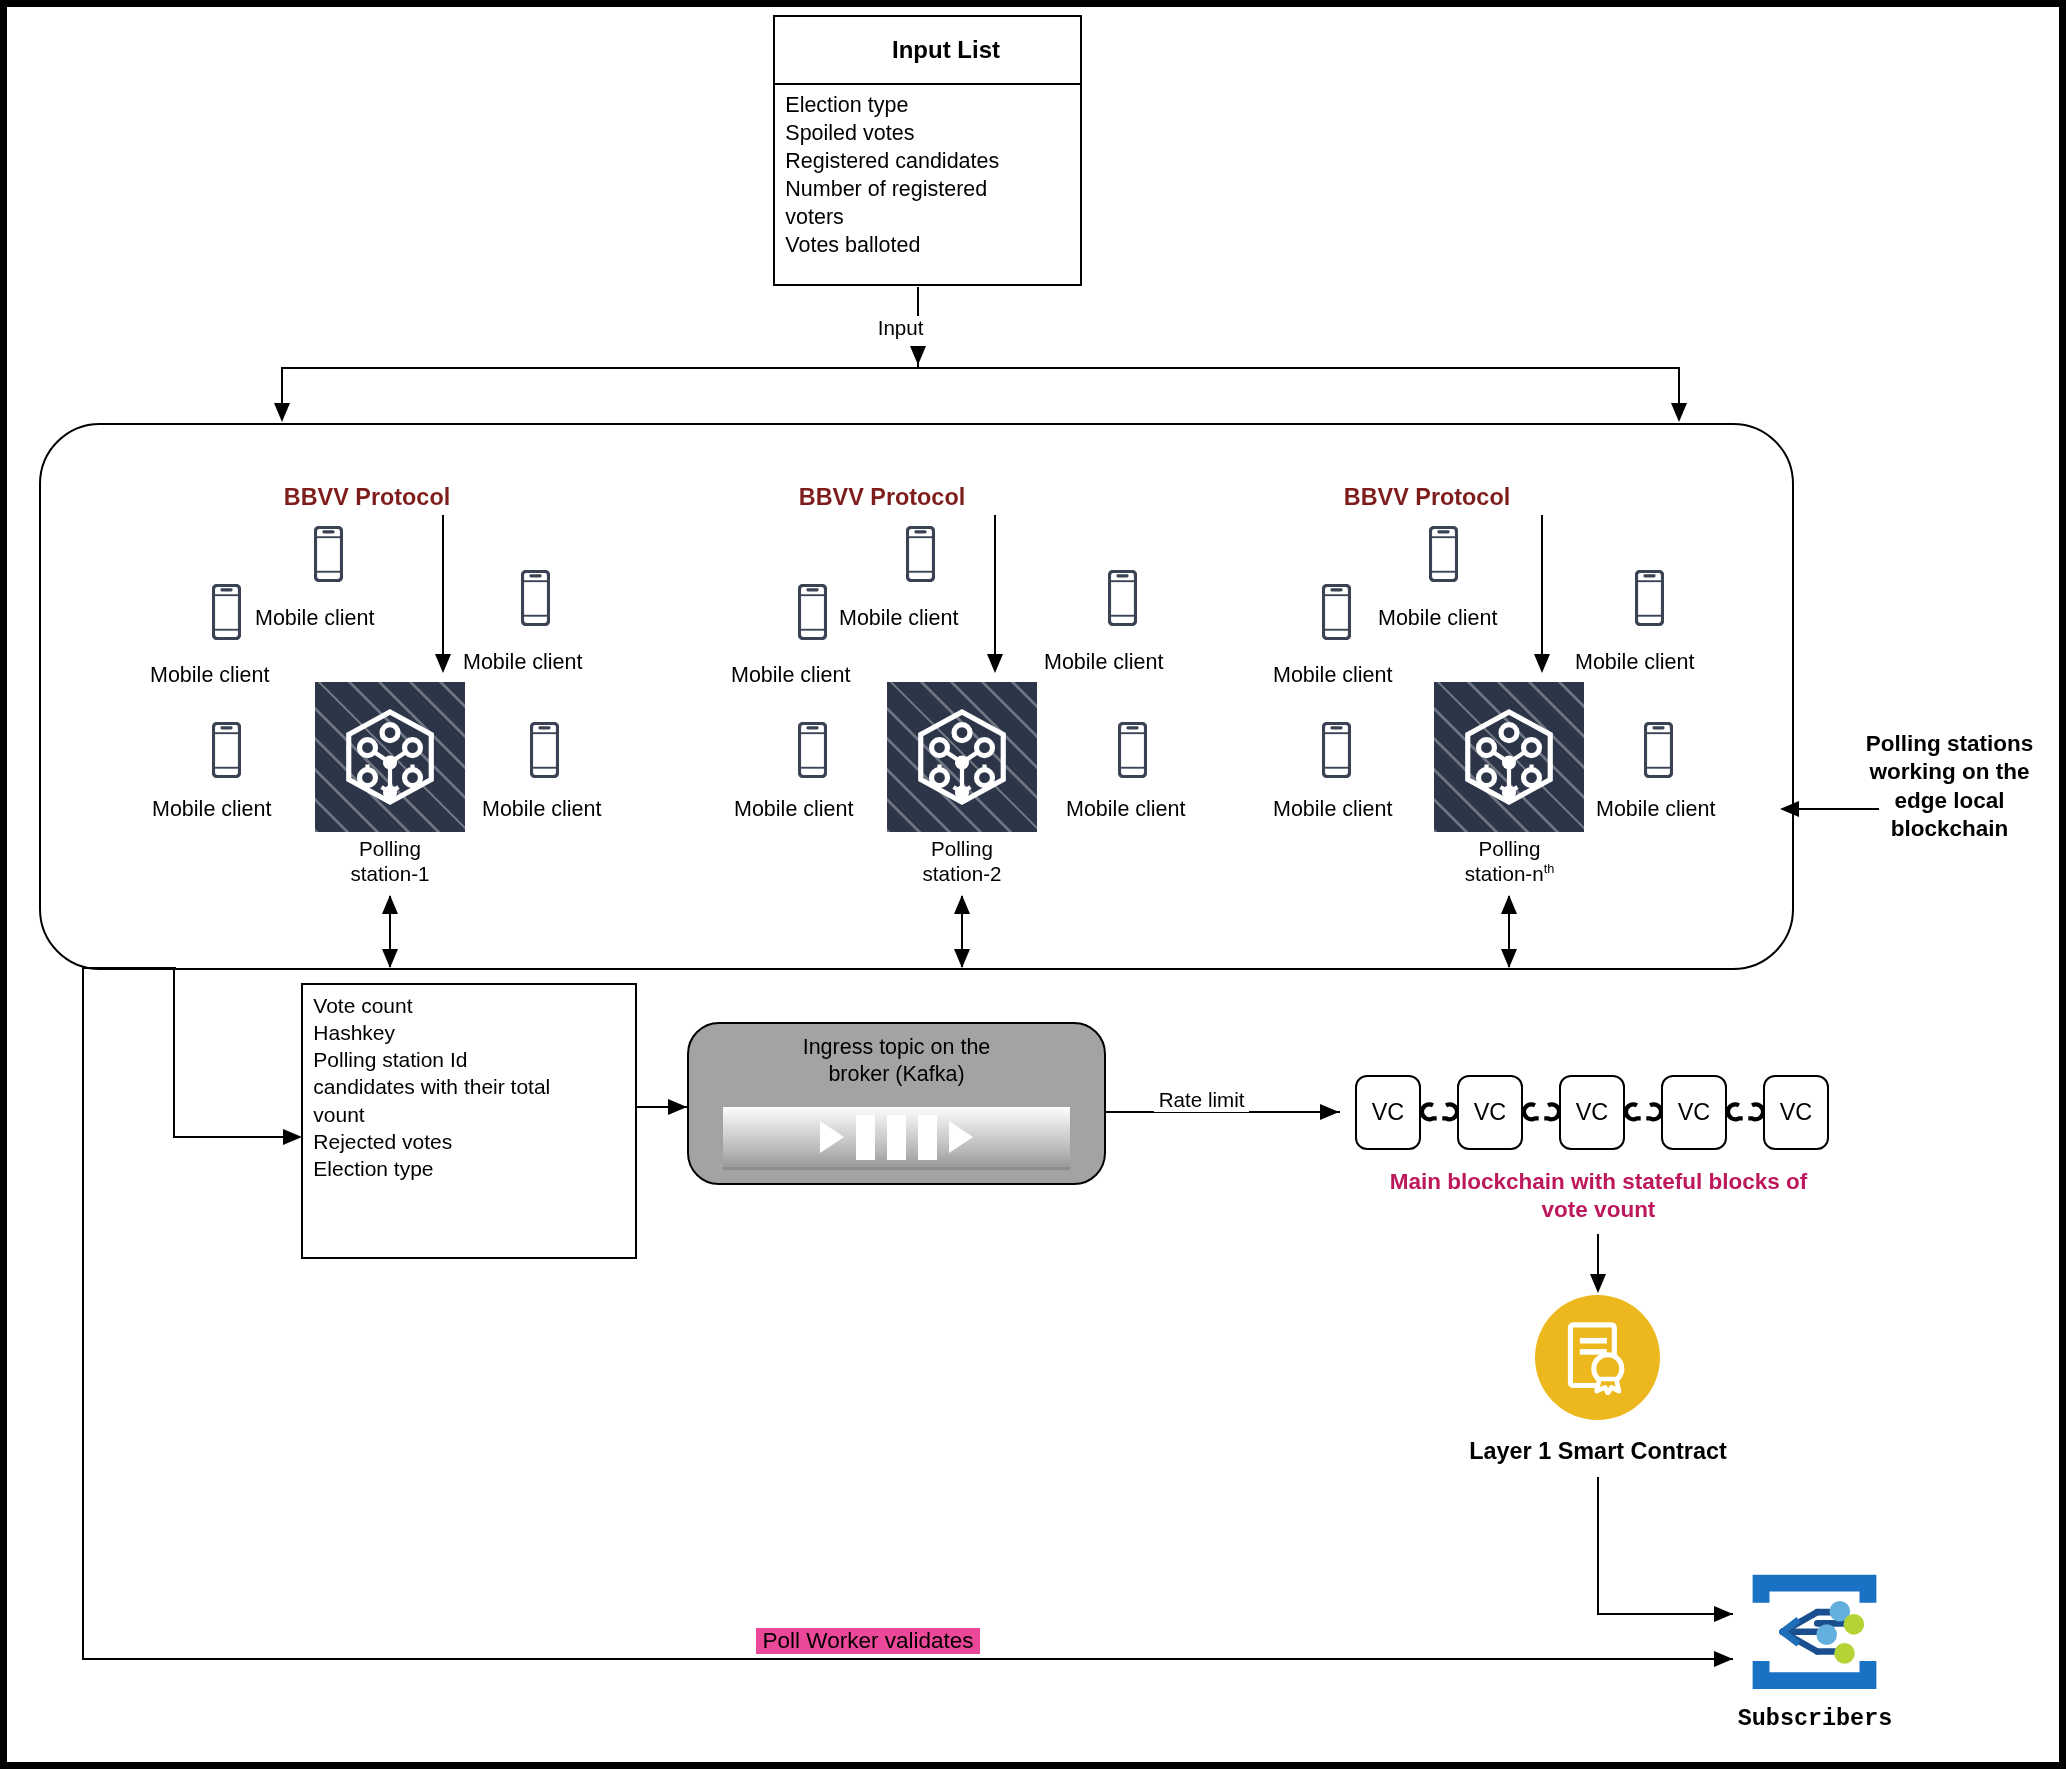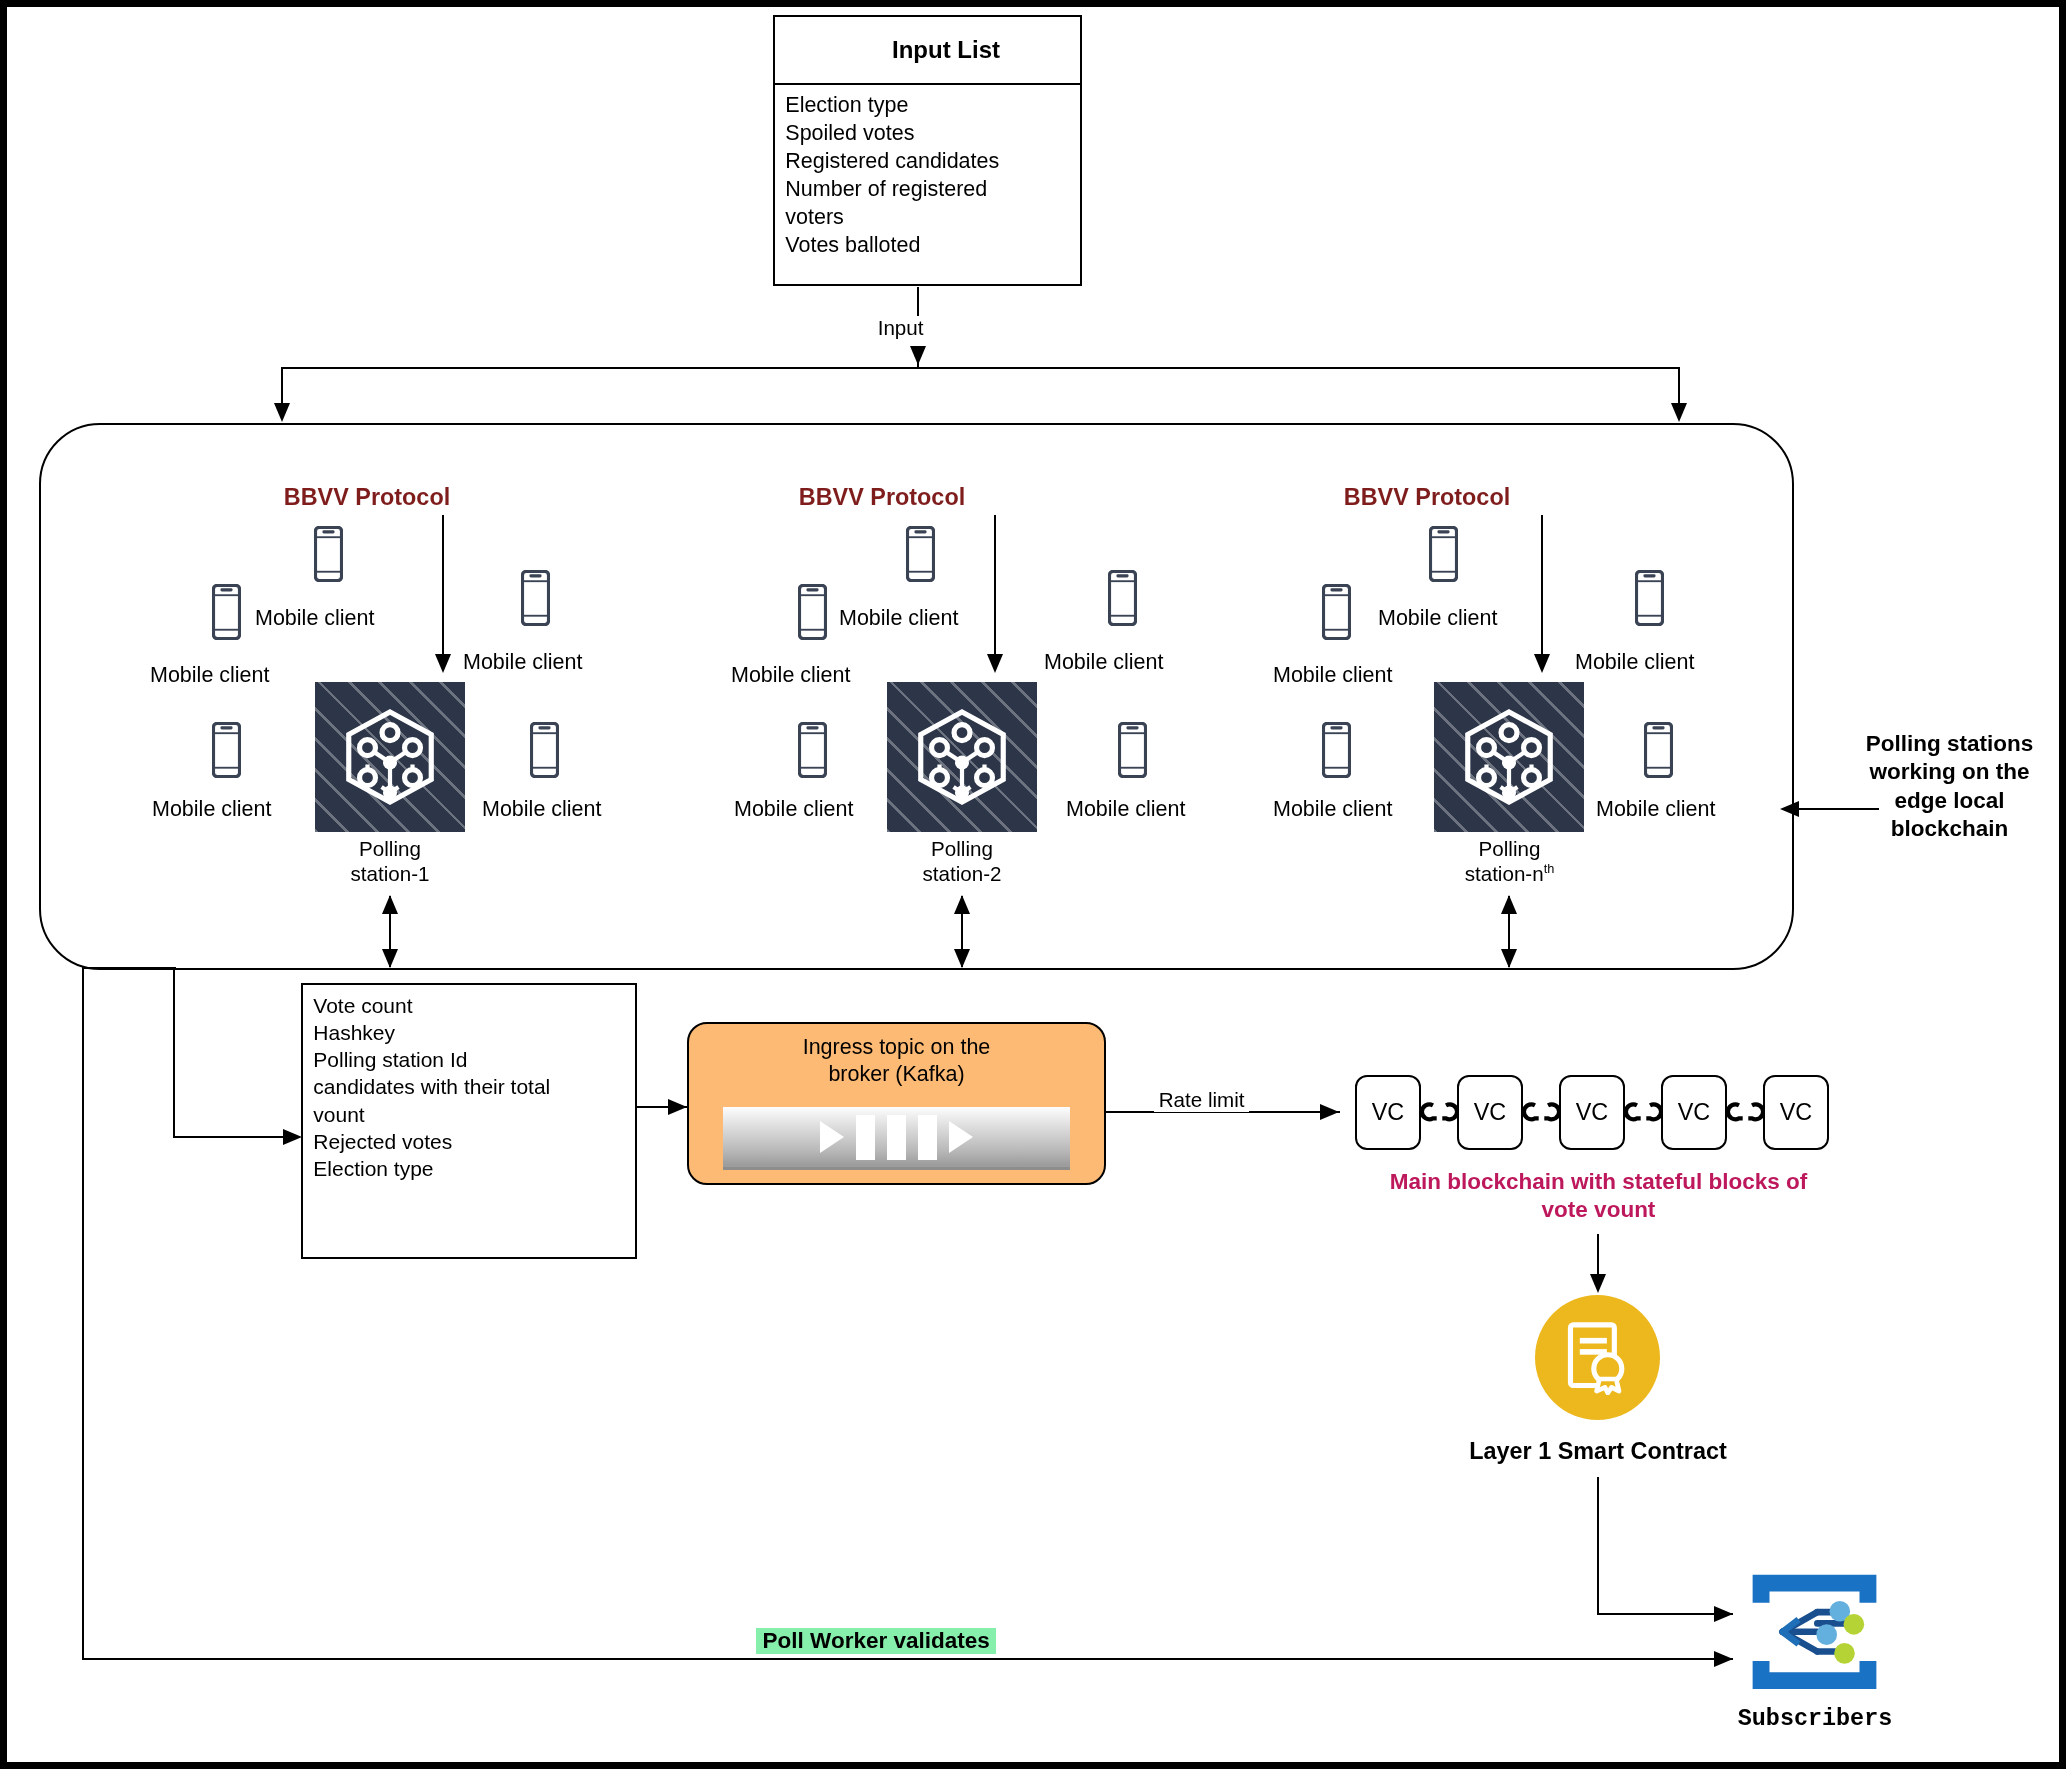--- a/index.html
+++ b/index.html
@@ -44,21 +44,21 @@
 
   
   .phone{position:absolute;}
   .phone svg{width:100%;height:100%;display:block;}
 
   .mclabel{position:absolute;color:#000;white-space:nowrap;}
   .proto-label{position:absolute;font-weight:bold;color:#7f1d1d;white-space:nowrap;text-align:center;}
 
   
   .kafka{
-    position:absolute;border:2.3px solid #000;border-radius:20px;background:#fdba74;box-sizing:border-box;
+    position:absolute;border:2.3px solid #000;border-radius:32px;background:#a3a3a3;box-sizing:border-box;
   }
   .kafka-title{
     position:absolute;left:0;right:0;top:10.3px;text-align:center;color:#000;line-height:1.22;
   }
   .kafka-bar{
     position:absolute;background:linear-gradient(180deg,#fdfdfd 0%,#e2e2e2 28%,#b9b9b9 72%,#9d9d9d 96%);
     border-bottom:3.3px solid #8d8d8d;
     display:flex;align-items:center;justify-content:center;gap:12px;
   }
   .kbar{width:19px;height:45px;background:#fff;}
@@ -100,21 +100,21 @@
     border-width:8px 0 8px 19.7px;border-color:transparent transparent transparent #000;
   }
   .arrow-left{
     position:absolute;width:0;height:0;border-style:solid;
     border-width:8px 19.7px 8px 0;border-color:transparent #000 transparent transparent;
   }
   .edge-label{position:absolute;color:#000;white-space:nowrap;background:#fff;padding:0 4.7px;}
   .side-note{
     position:absolute;font-weight:bold;color:#000;text-align:center;line-height:1.26;
   }
-  .poll-worker{position:absolute;color:#000;font-weight:bold;white-space:nowrap;background:#86efac;padding:0 6.6px;}
+  .poll-worker{position:absolute;color:#000;font-weight:normal;white-space:nowrap;background:#ec4899;padding:0 6.6px;}
 </style>
 </head>
 <body>
 
 <div id="root">
 
   <div class="uml-box" style="left:766px;top:8.4px;width:309px;height:271px;">
     <div class="uml-head" style="height:66px;font-size:24px;">Input List</div>
     <div class="uml-body" style="font-size:21.5px;">
       <div>Election type</div>

